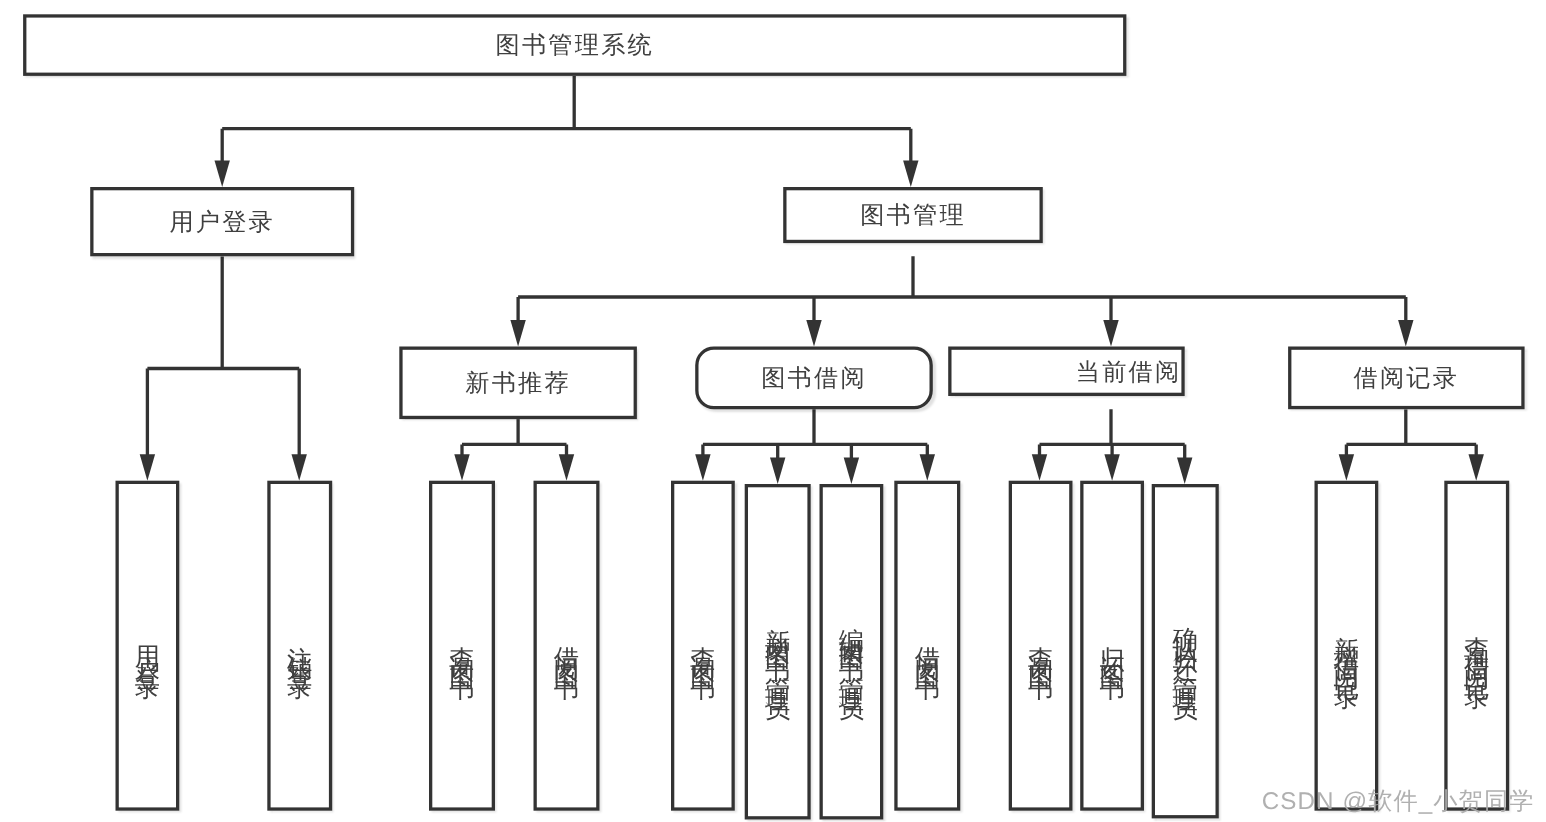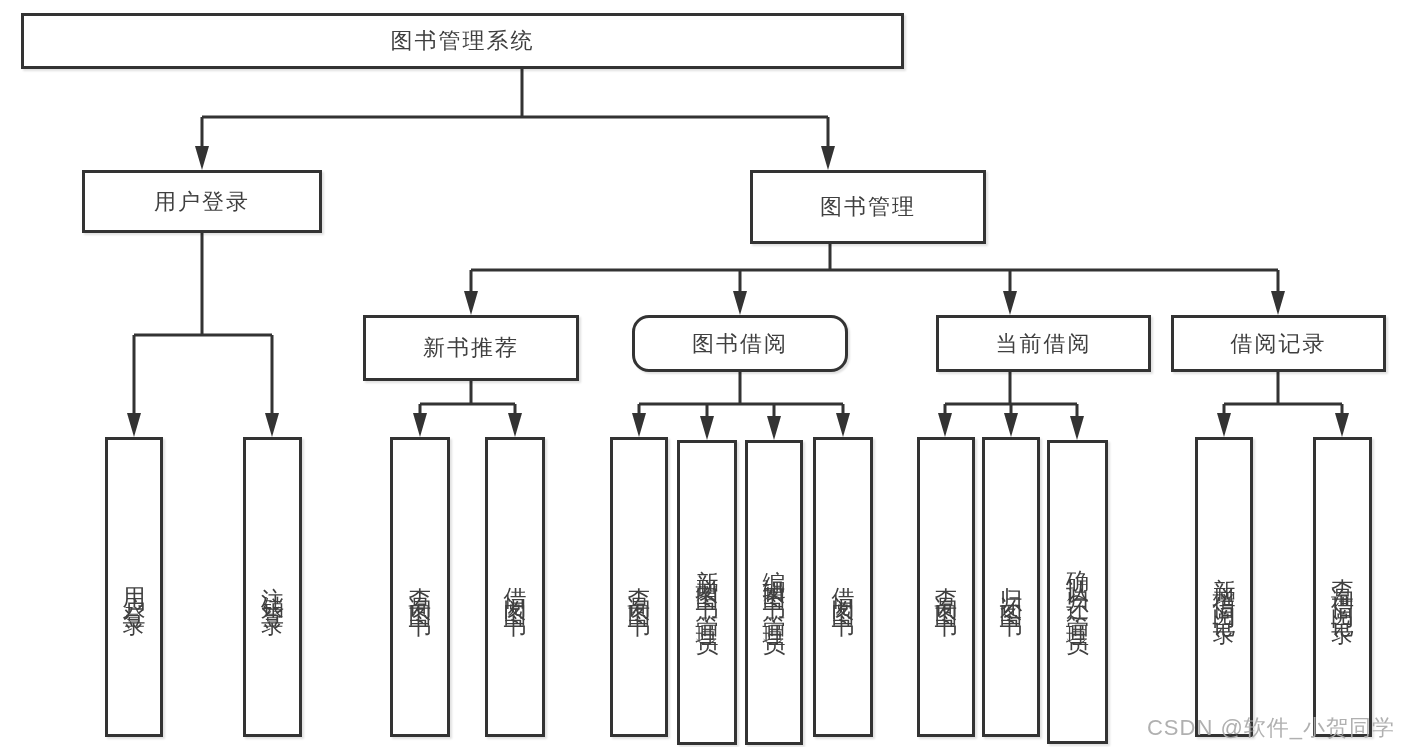--- a/index.html
+++ b/index.html
@@ -87,38 +87,38 @@
       <polygon points="767,416 781,416 774,440"></polygon>
       <polygon points="836,413 850,413 843,437"></polygon>
       <polygon points="938,413 952,413 945,437"></polygon>
       <polygon points="1004,413 1018,413 1011,437"></polygon>
       <polygon points="1070,416 1084,416 1077,440"></polygon>
       <polygon points="1217,413 1231,413 1224,437"></polygon>
       <polygon points="1335,413 1349,413 1342,437"></polygon>
     </g>
   </svg>
 
-  <div class="node" style="left:21px; top:13px; width:883px; height:56px;">
+  <div class="node" style="left:21px; top:13px; width:1003px; height:56px;">
     <span class="hlabel">图书管理系统</span>
   </div>
 
   <div class="node" style="left:82px; top:170px; width:240px; height:63px;">
     <span class="hlabel">用户登录</span>
   </div>
-  <div class="node" style="left:712px; top:170px; width:236px; height:74px;margin-left:38px;">
+  <div class="node" style="left:712px; top:170px; width:236px; height:51px;">
     <span class="hlabel">图书管理</span>
   </div>
 
   <div class="node" style="left:363px; top:315px; width:216px; height:66px;">
     <span class="hlabel">新书推荐</span>
   </div>
   <div class="node" style="left:632px; top:315px; width:216px; height:57px;border-radius:17px;">
     <span class="hlabel">图书借阅</span>
   </div>
-  <div class="node" style="left:936px; top:315px; width:215px; height:57px;">
+  <div class="node" style="left:862px; top:315px; width:215px; height:45px;justify-content:flex-end;">
     <span class="hlabel">当前借阅</span>
   </div>
   <div class="node" style="left:1171px; top:315px; width:215px; height:57px;">
     <span class="hlabel">借阅记录</span>
   </div>
 
   <div class="node" style="left:105px; top:437px; width:58px; height:300px;">
     <span class="vlabel">用户登录</span>
   </div>
   <div class="node" style="left:243px; top:437px; width:59px; height:300px;">

